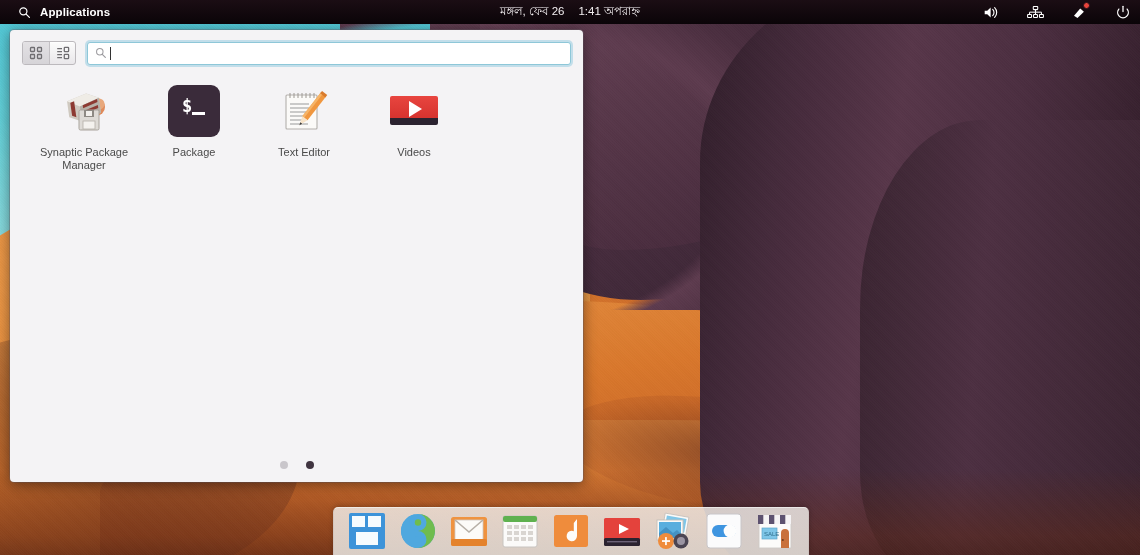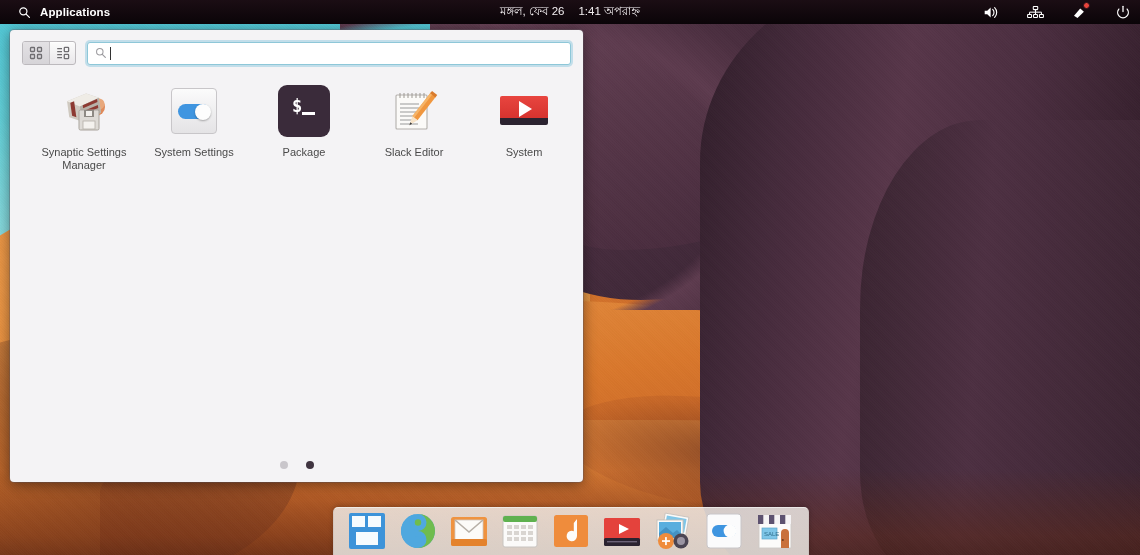--- a/index.html
+++ b/index.html
@@ -378,31 +378,23 @@
             <path d="M25 26 L40 22 L40 25 L25 29 z" fill="#8d3a32"></path>
           </g>
           <g>
             <rect x="21" y="25" width="20" height="20" rx="1.5" fill="#dedbd6" stroke="#a9a49d" stroke-width="1"></rect>
             <rect x="26" y="25" width="10" height="7" fill="#8e8a84"></rect>
             <rect x="28" y="26" width="6" height="5" fill="#f2f0ec"></rect>
             <rect x="25" y="36" width="12" height="8" fill="#f4f2ee" stroke="#b4afa8" stroke-width=".8"></rect>
           </g>
         </svg>
       </div>
-      <div class="app-label">Synaptic Settings Manager</div>
-    </div>
-
-    <div class="app-cell">
-      <div class="app-icon-box">
-        <div class="ic ss-bg" style="left:3px;top:3px;width:46px;height:46px;"></div>
-        <div class="toggle-pill" style="position:absolute;left:10px;top:19px;width:32px;height:15px;"></div>
-        <div class="toggle-knob" style="position:absolute;left:27px;top:18.5px;width:16px;height:16px;"></div>
-      </div>
-      <div class="app-label">System Settings</div>
-    </div>
+      <div class="app-label">Synaptic Package Manager</div>
+    </div>
+
 
     <div class="app-cell">
       <div class="app-icon-box">
         <div class="ic term-bg"></div>
         <svg class="ic" viewBox="0 0 52 52">
           <text x="14" y="27" font-family="DejaVu Sans Mono, monospace" font-size="17" font-weight="bold" fill="#ffffff">$</text>
           <rect x="24" y="27" width="13" height="3" fill="#ffffff"></rect>
         </svg>
       </div>
       <div class="app-label">Package</div>
@@ -431,32 +423,32 @@
           </g>
           <g transform="rotate(38 30 28)">
             <rect x="27.5" y="4" width="6.6" height="30" fill="#f0973f"></rect>
             <rect x="27.5" y="4" width="2.4" height="30" fill="#f5b468"></rect>
             <path d="M27.5 34 L34.1 34 L30.8 43 z" fill="#f7e3c8"></path>
             <path d="M29.6 40 L32 40 L30.8 43 z" fill="#3b3b3b"></path>
             <rect x="27.5" y="2" width="6.6" height="3" fill="#d97b2c"></rect>
           </g>
         </svg>
       </div>
-      <div class="app-label">Slack Editor</div>
+      <div class="app-label">Text Editor</div>
     </div>
 
     <div class="app-cell">
       <div class="app-icon-box">
         <div class="ic vid-bg" style="left:2px;top:11px;width:48px;height:26px;border-radius:2px;"></div>
         <div class="ic vid-base" style="left:2px;top:33px;width:48px;height:7px;border-radius:0 0 2px 2px;"></div>
         <svg class="ic" viewBox="0 0 52 52">
           <path d="M21 16 L34 24 L21 32 z" fill="#ffffff"></path>
         </svg>
       </div>
-      <div class="app-label">System</div>
+      <div class="app-label">Videos</div>
     </div>
   </div>
 
   <div class="pager">
     <span class="pager-dot"></span>
     <span class="pager-dot active"></span>
   </div>
 </div>
 
 <div id="dock">

